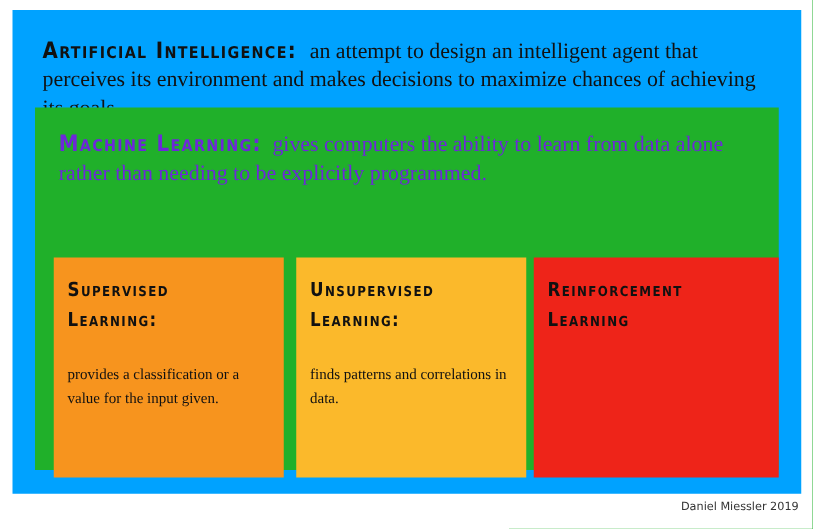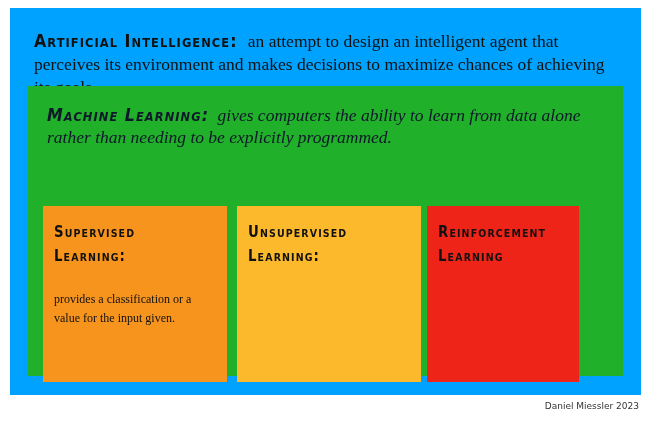--- a/index.html
+++ b/index.html
@@ -15,34 +15,34 @@
   }
   .heading {
     font-family: "DejaVu Sans", "Liberation Sans", sans-serif;
     font-weight: bold; font-variant: small-caps; letter-spacing: 1.2px;
     transform: scaleX(0.88); display: inline-block; transform-origin: left center;
   }
   .ai-text .heading { font-size: 18px; margin-right: -22px; }
   .ml-box { left: 28px; top: 86px; width: 595px; height: 290px; background: #20b02a; }
   .ml-text {
     position: absolute; left: 47px; top: 104px; width: 560px;
-    font-size: 17.5px; line-height: 22px; color: #0f172a; font-style: italic;
+    font-size: 17.5px; line-height: 22px; color: #6d28d9;
   }
   .ml-text .heading { font-size: 18px; margin-right: -18px; }
   .card { top: 181px; height: 176px; padding: 14px 10px 0 11px; color: #111111; margin-top: 25px; }
   .card .card-title {
     font-family: "DejaVu Sans", "Liberation Sans", sans-serif;
     font-weight: bold; font-variant: small-caps; letter-spacing: 1.3px;
     font-size: 15.5px; line-height: 24px;
     transform: scaleX(0.86); transform-origin: left top; width: 200px;
   }
   .card .card-body { margin-top: 22px; font-size: 12px; line-height: 19px; }
   .card-supervised { left: 43px; width: 184px; background: #f7941e; }
   .card-unsupervised { left: 237px; width: 184px; background: #fbb92b; }
-  .card-reinforcement { left: 427px; width: 152px; background: #ee2419; }
+  .card-reinforcement { left: 427px; width: 196px; background: #ee2419; }
   .credit {
     position: absolute; right: 11px; top: 401px;
     font-family: "DejaVu Sans", "Liberation Sans", sans-serif;
     font-size: 9px; color: #333333;
   }
 </style>
 </head>
 <body>
 
 <div class="box ai-box"></div>
@@ -63,22 +63,23 @@
     <div>Learning:</div>
   </div>
   <div class="card-body">provides a classification or a value for the input given.</div>
 </div>
 
 <div class="box card card-unsupervised">
   <div class="card-title">
     <div>Unsupervised</div>
     <div>Learning:</div>
   </div>
+  <div class="card-body">finds patterns and correlations in data.</div>
 </div>
 
 <div class="box card card-reinforcement">
   <div class="card-title">
     <div>Reinforcement</div>
     <div>Learning</div>
   </div>
 </div>
 
-<div class="credit">Daniel Miessler 2023</div>
+<div class="credit">Daniel Miessler 2019</div>
 
 </body></html>

